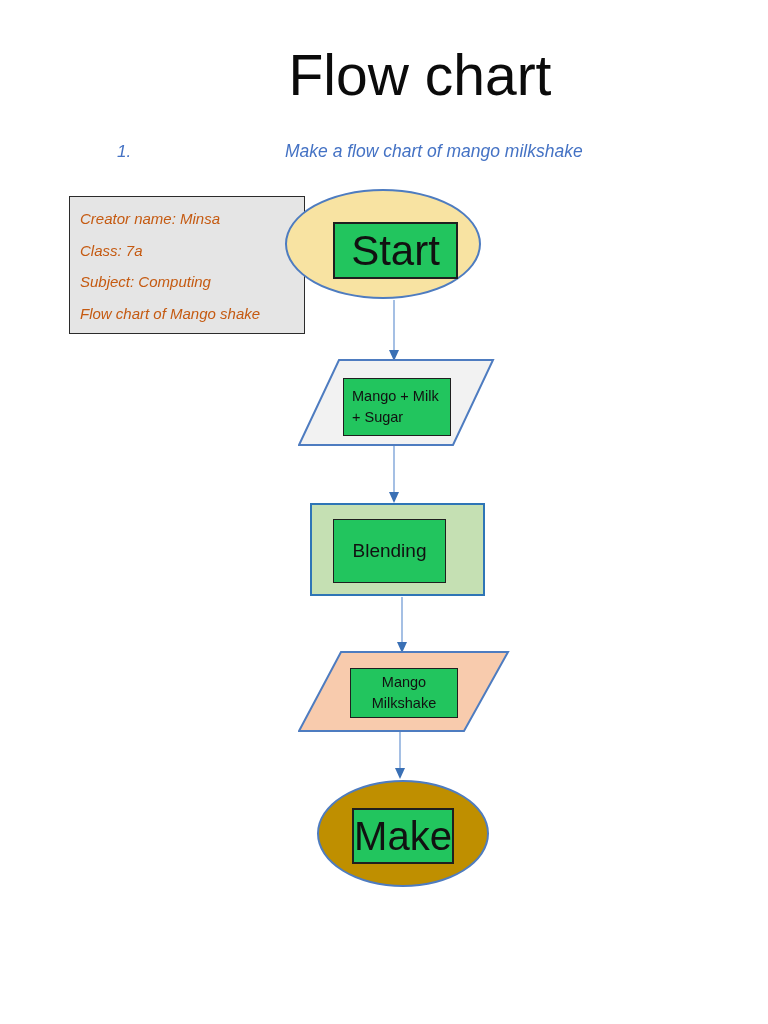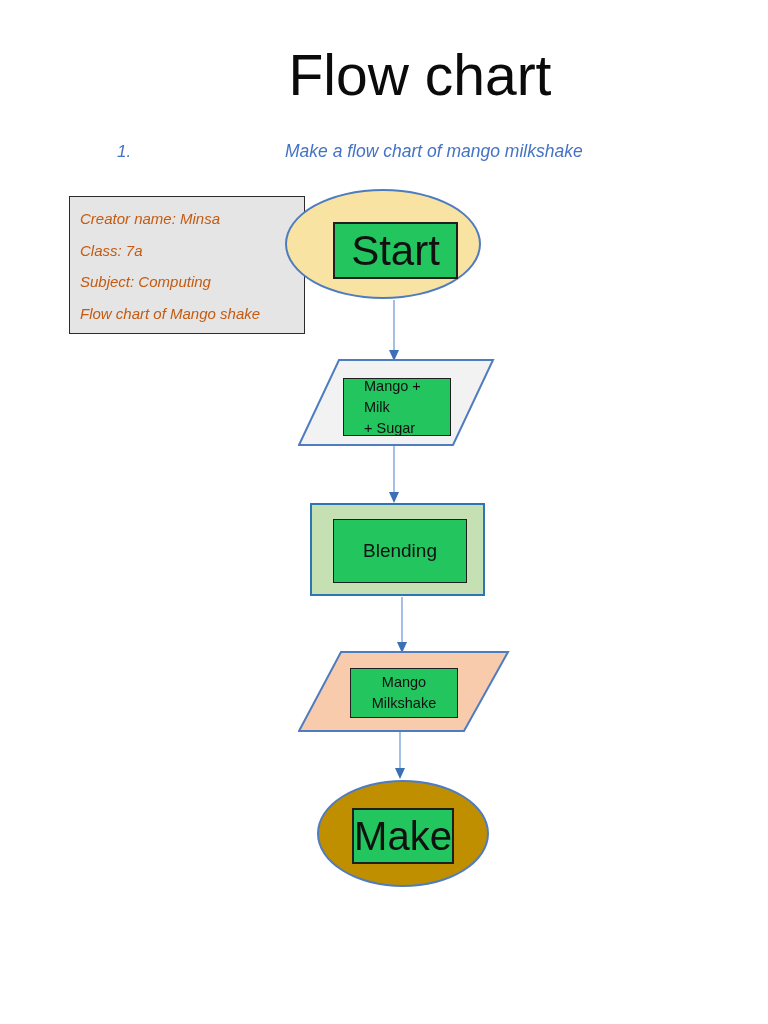--- a/index.html
+++ b/index.html
@@ -44,25 +44,25 @@
     background:#c5e0b3; border:2.5px solid #2e75b6;
   }
   .para-svg { position:absolute; display:block; }
   .label-box {
     position:absolute; box-sizing:border-box; background:#22c55e;
     border:2px solid #1f1f1f; color:#111111;
     display:flex; align-items:center; justify-content:center; text-align:center;
   }
   .start-label { left:333px; top:222px; width:125px; height:57px; font-size:42px; }
   .stop-label  { left:352px; top:808px; width:102px; height:56px; font-size:40px; }
-  .process-label { left:333px; top:519px; width:134px; height:64px; font-size:19px; border-width:1.5px; }
+  .process-label { left:333px; top:519px; width:113px; height:64px; font-size:19px; border-width:1.5px; }
   .input-label {
     left:343px; top:378px; width:108px; height:58px; font-size:14.5px;
     border-width:1.5px; flex-direction:column; align-items:flex-start;
-    justify-content:center; padding-left:20px; line-height:21px; text-align:left;
+    justify-content:center; padding-left:8px; line-height:21px; text-align:left;
   }
   .output-label {
     left:350px; top:668px; width:108px; height:50px; font-size:14.5px;
     border-width:1.5px; flex-direction:column; justify-content:center; line-height:21px;
   }
   .arrow { position:absolute; }
 </style>
 </head>
 <body>
 

